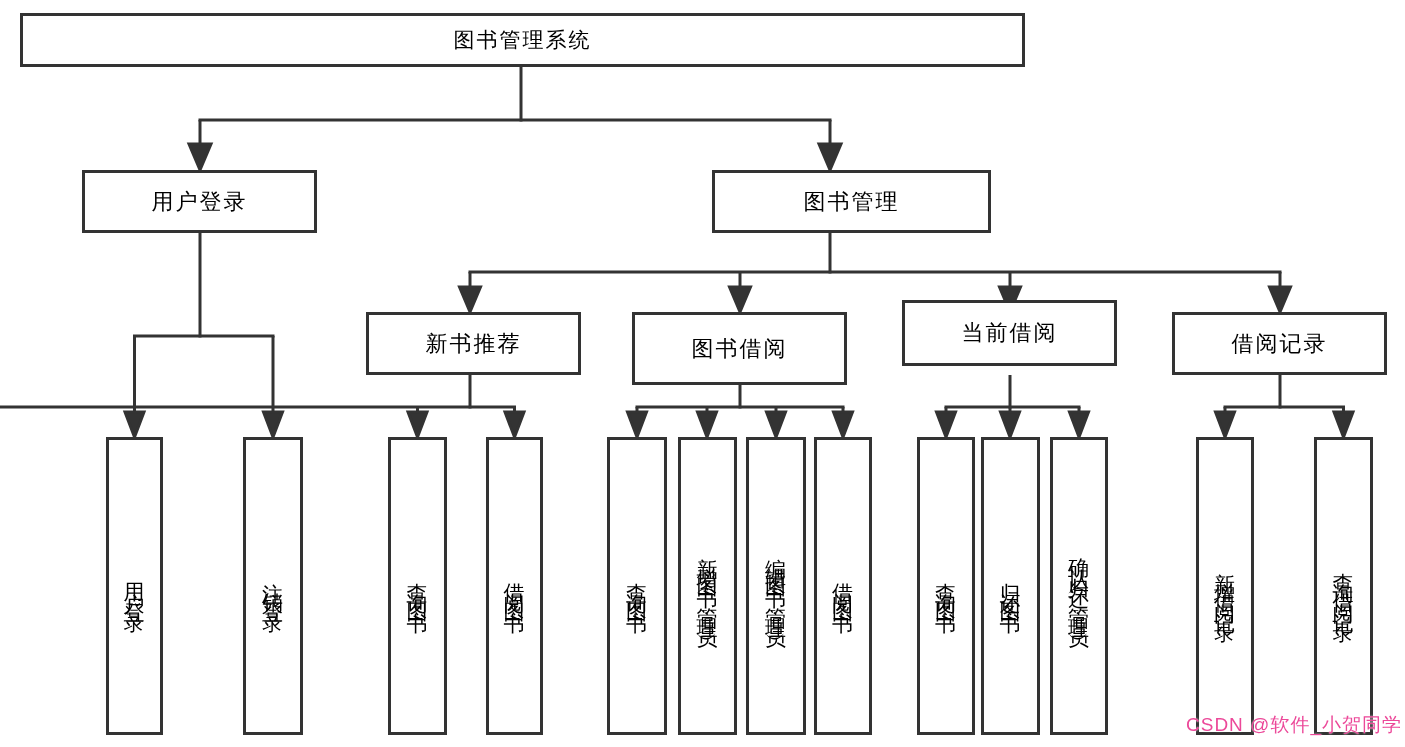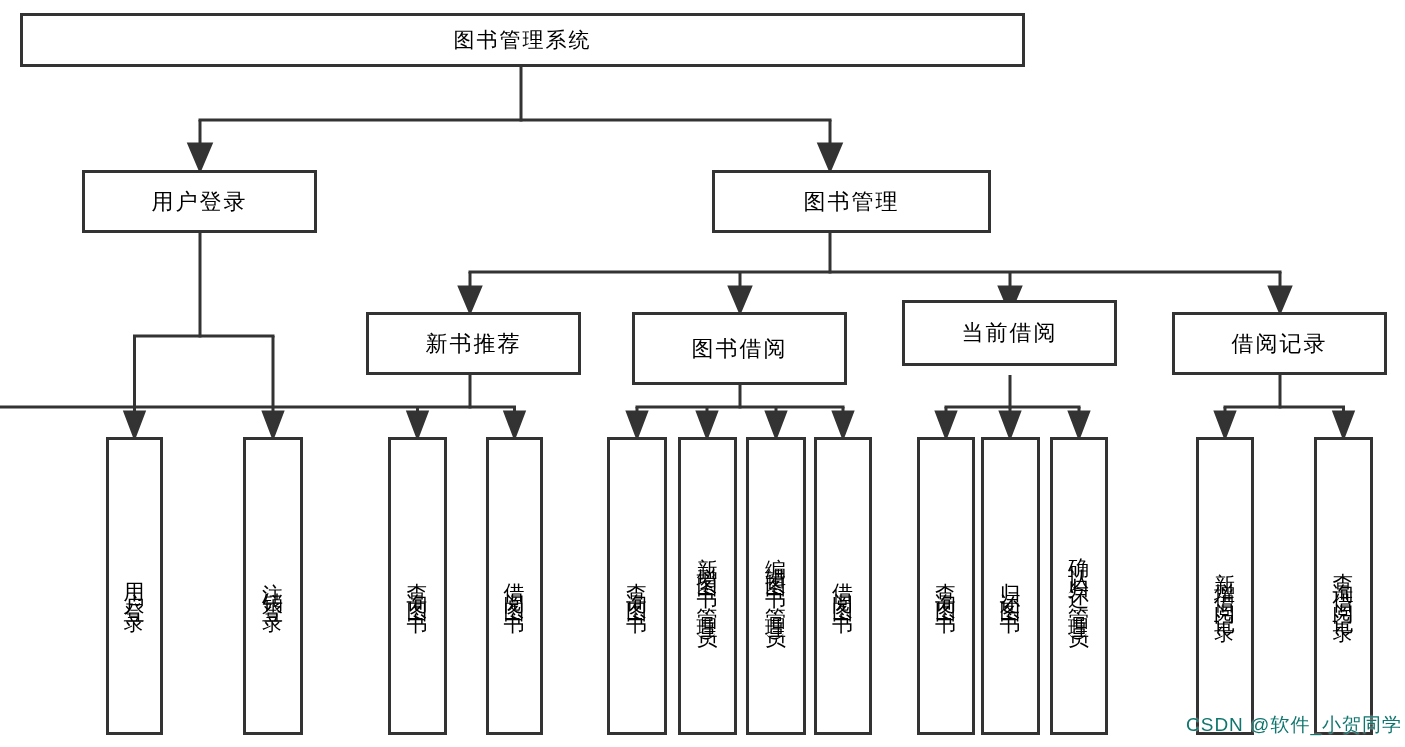--- a/index.html
+++ b/index.html
@@ -49,21 +49,21 @@
     font-size: 21px;
     letter-spacing: 10px;
     line-height: 1;
     white-space: nowrap;
   }
   .watermark {
     position: absolute;
     left: 1186px;
     top: 712px;
     font-size: 19px;
-    color: #0f766e;
+    color: #ec4899;
     letter-spacing: 1px;
     z-index: 3;
     text-shadow: 0 0 2px #ffffff;
     white-space: nowrap;
   }
 </style>
 </head>
 <body>
 
 <div class="stage">

